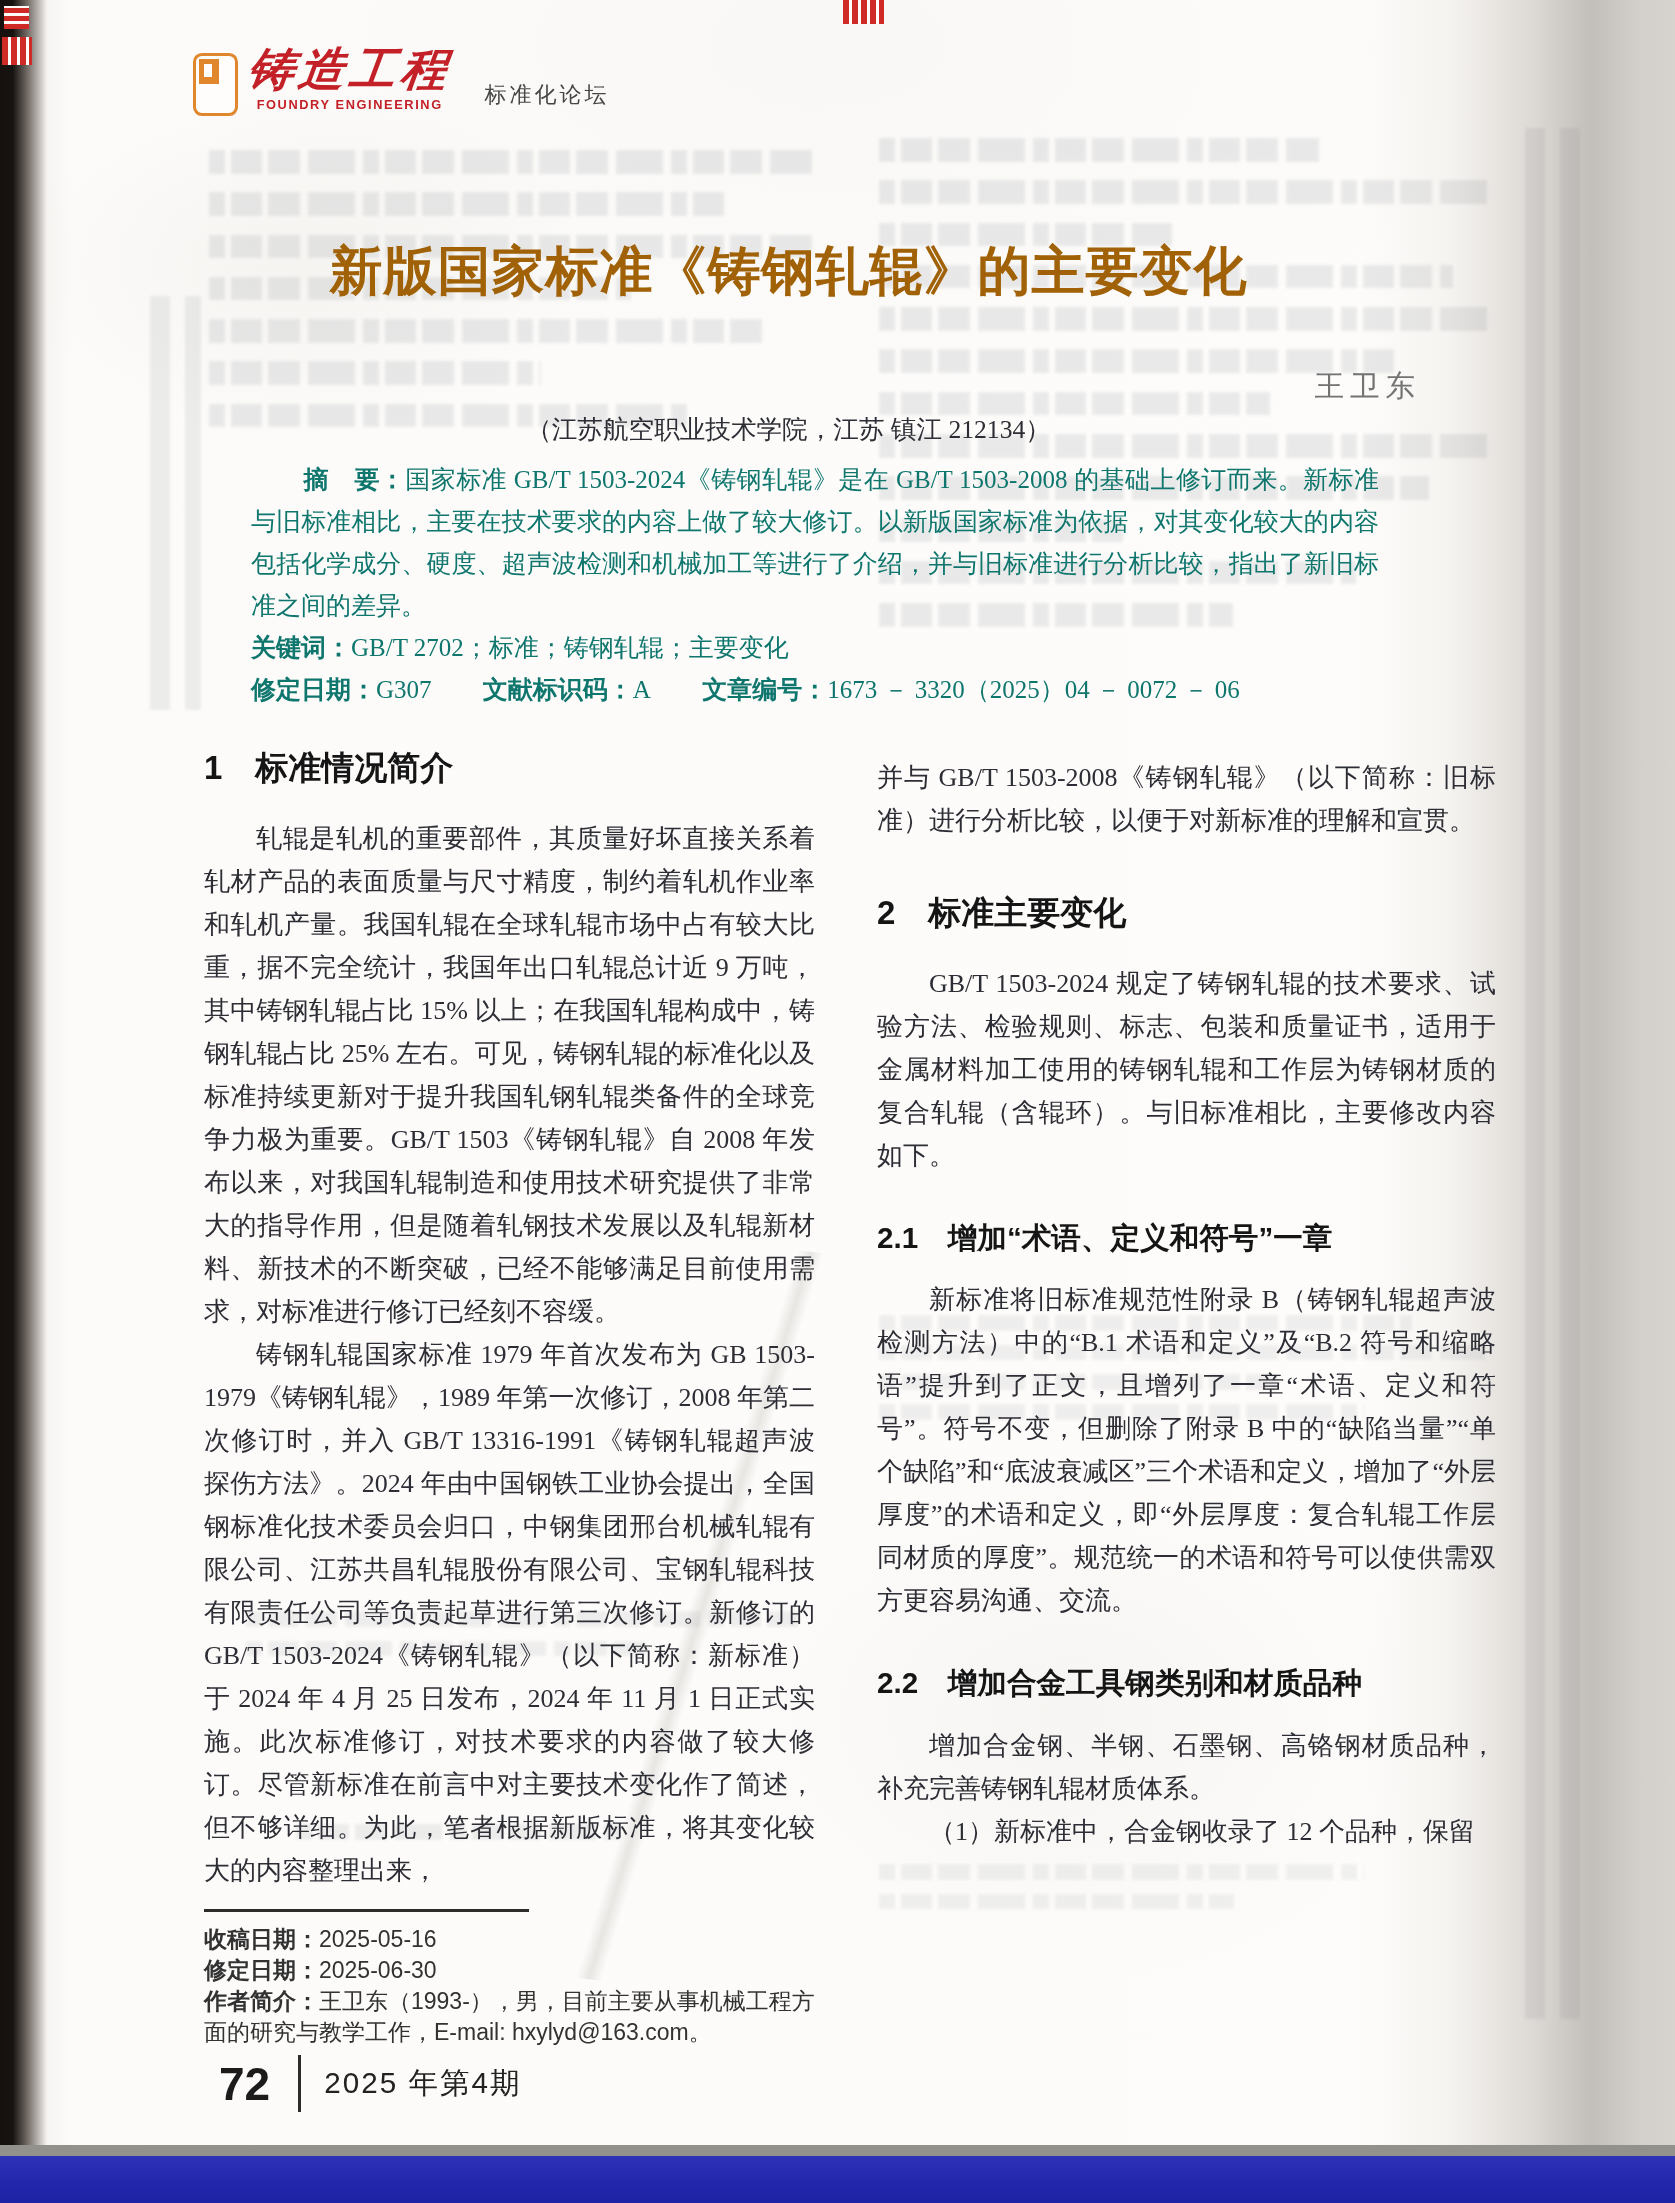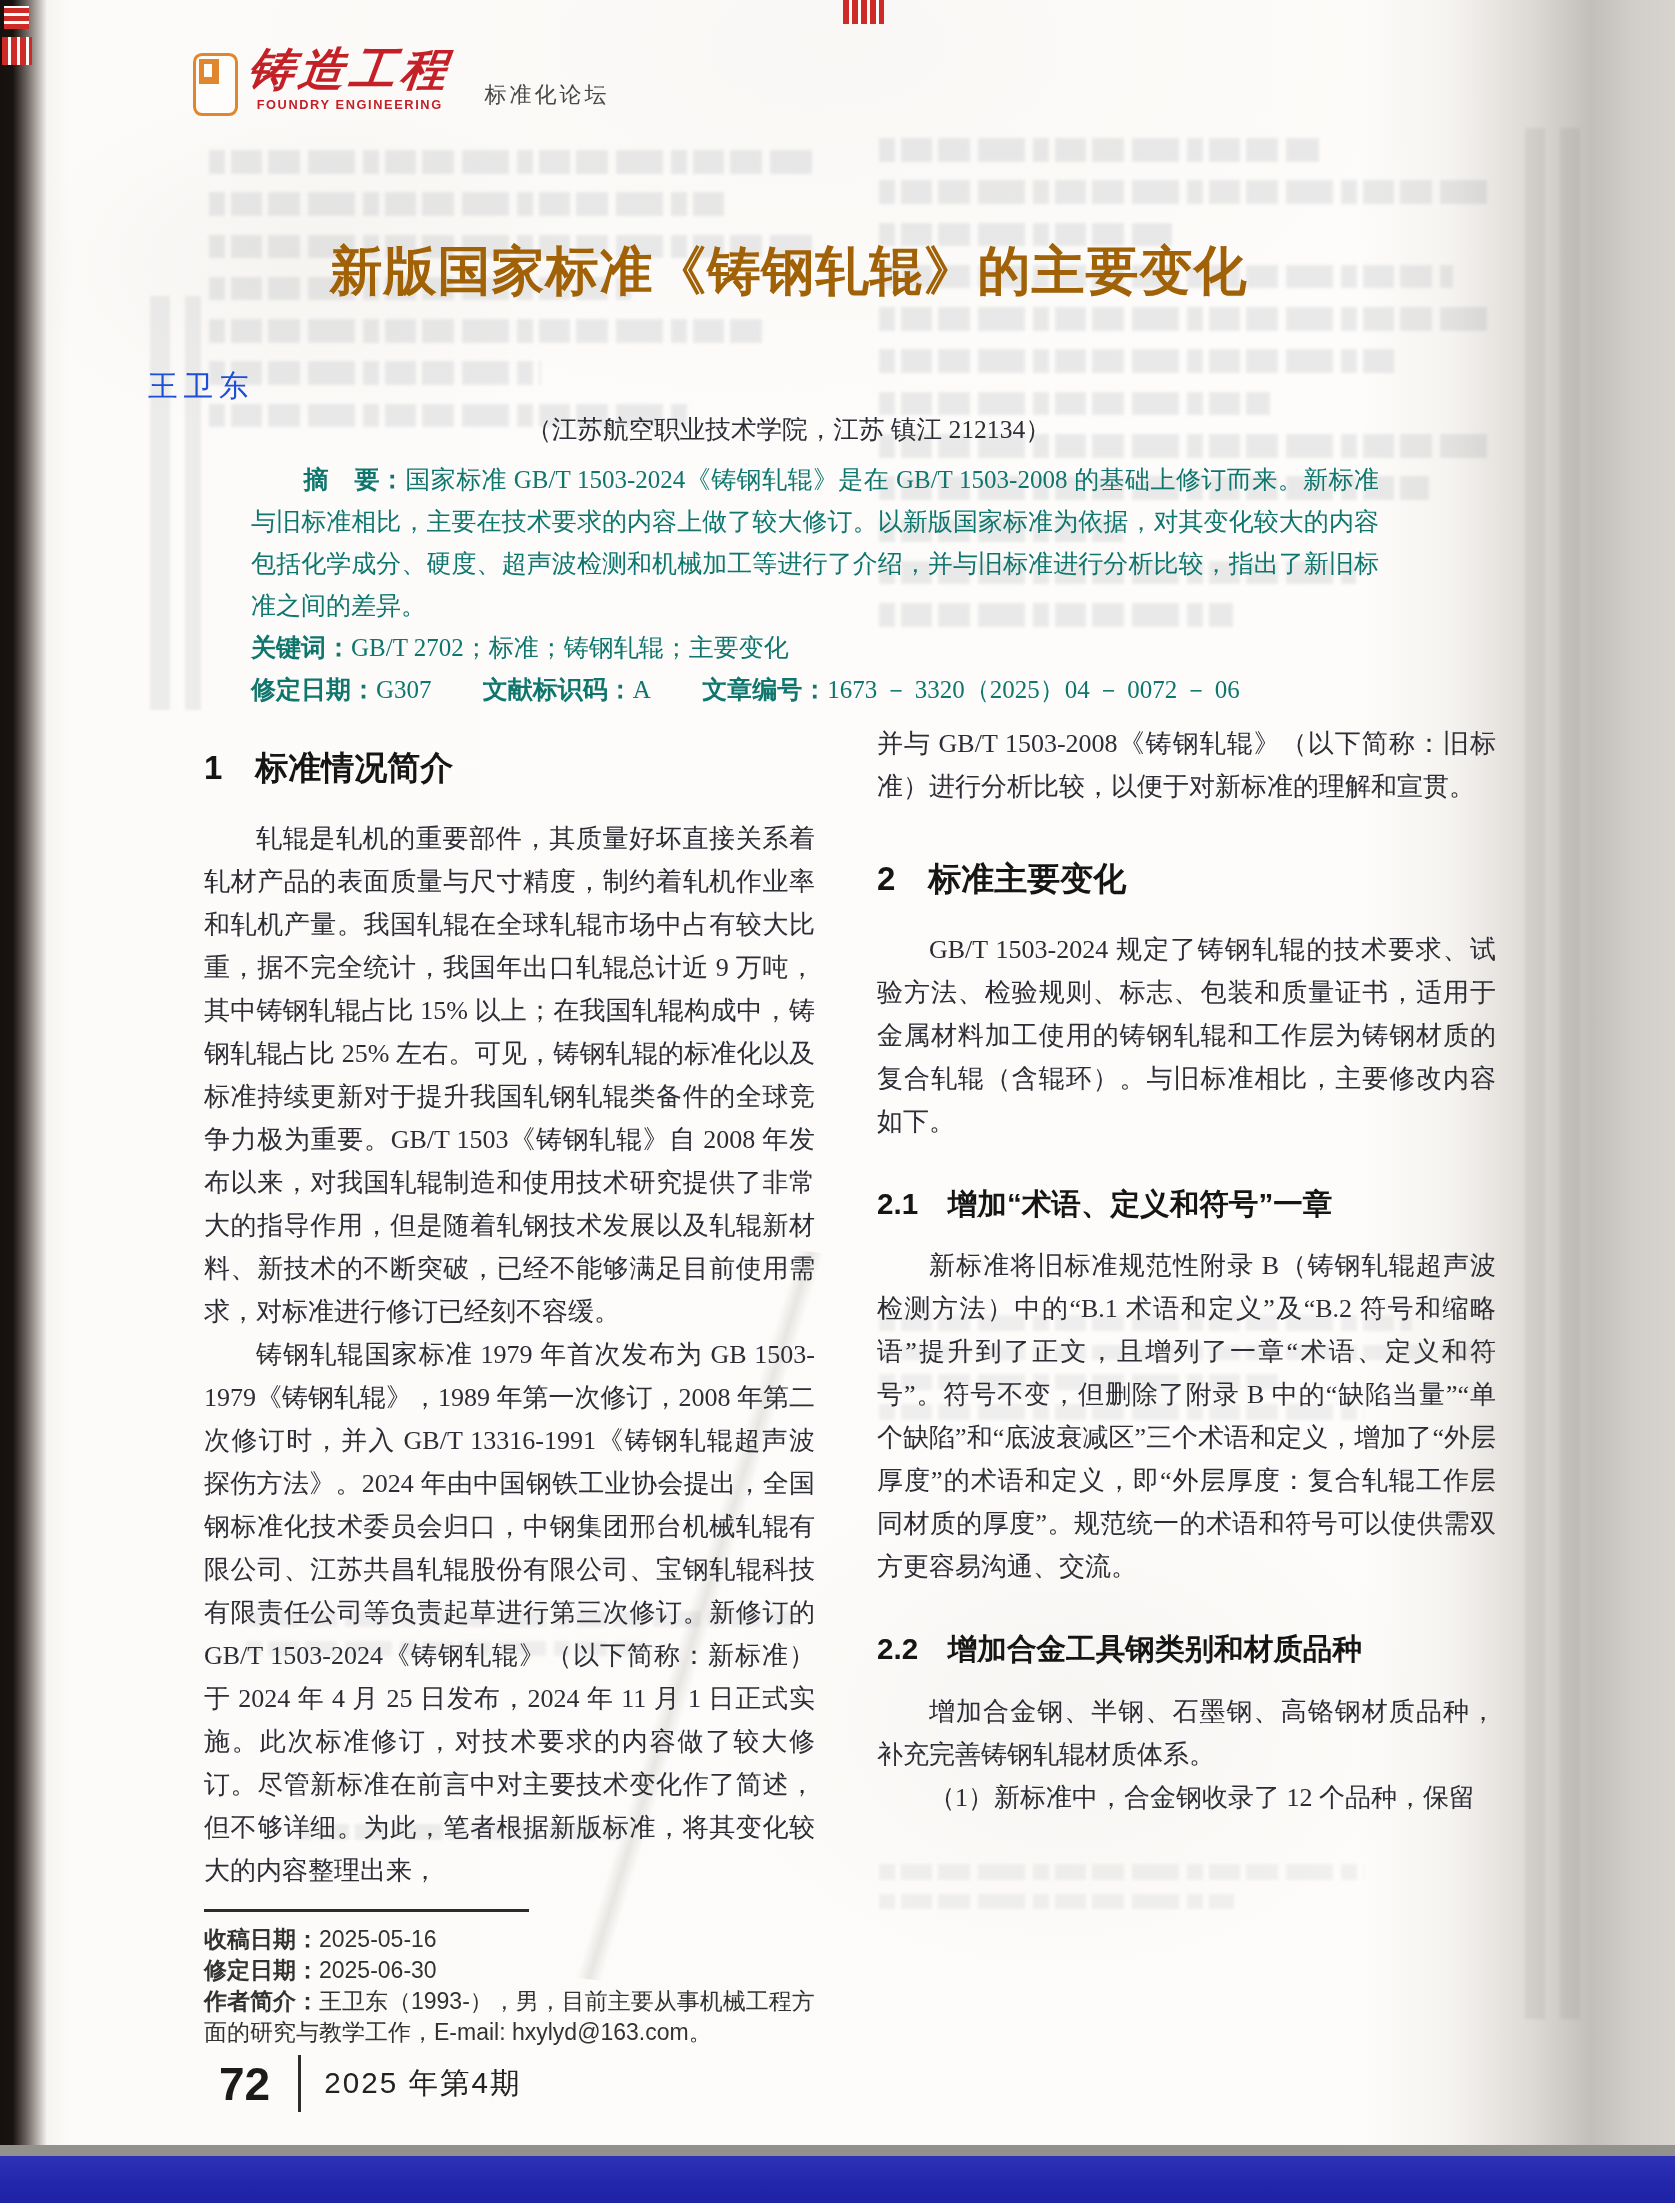--- a/index.html
+++ b/index.html
@@ -45,37 +45,37 @@
     letter-spacing:4.9px;transform:skewX(-7deg);}
   .logo-en{font-size:12.8px;color:#c32127;font-weight:bold;letter-spacing:1.6px;margin-top:1px;
     font-family:"Liberation Sans","DejaVu Sans",sans-serif;}
   .section-name{font-size:22px;color:#464646;margin-left:33px;margin-top:35px;letter-spacing:3px;
     font-family:"Liberation Sans","DejaVu Sans",sans-serif;}
 
   
   .title{position:absolute;left:148px;top:236px;width:1281px;text-align:center;
     font-size:53px;font-weight:bold;color:#a16207;letter-spacing:1px;
     font-family:"Liberation Sans","DejaVu Sans",sans-serif;}
-  .author{position:absolute;left:148px;top:366px;width:1281px;text-align:left;
-    font-size:29.6px;color:#1d4ed8;letter-spacing:5.9px;}
+  .author{position:absolute;left:140px;top:366px;width:1281px;text-align:right;
+    font-size:29.6px;color:#737373;letter-spacing:5.9px;}
   .affiliation{position:absolute;left:148px;top:412px;width:1281px;text-align:center;
     font-size:25.6px;color:#2d2d35;}
 
   
   .abstract{position:absolute;left:251px;top:459px;width:1128px;
     font-size:25px;line-height:42px;color:#0f766e;text-align:justify;}
   .abstract p{margin:0;}
   .abstract .lead{text-indent:2.1em;}
   .blabel{font-weight:bold;}
   .meta-gap{display:inline-block;width:45px;}
 
   
   .col{position:absolute;color:#2d2d35;}
   .col-left{left:204px;top:746px;width:611px;}
-  .col-right{left:877px;top:722px;width:619px;}
+  .col-right{left:877px;top:756px;width:619px;}
   .col p{font-size:26px;line-height:43px;text-align:justify;margin:0;text-indent:2em;}
   .col p.no-indent{text-indent:0;}
   .sec-h1{font-family:"Liberation Sans","DejaVu Sans",sans-serif;font-weight:bold;
     font-size:33px;color:#151515;margin:0 0 25.6px 0;}
   .sec-h1.mt{margin-top:49px;}
   .sec-h2{font-family:"Liberation Sans","DejaVu Sans",sans-serif;font-weight:bold;
     font-size:29.6px;color:#151515;margin:41px 0 19.7px 0;}
 
   
   .footnote{margin-top:17.7px;}

